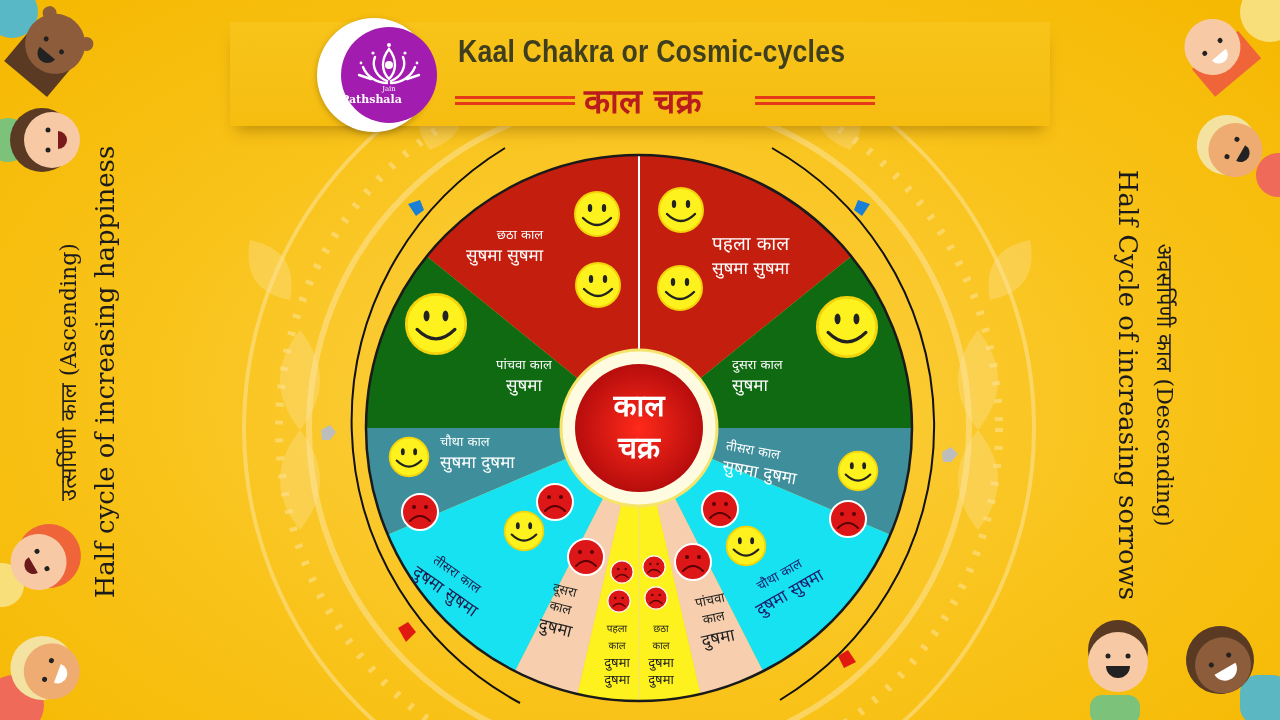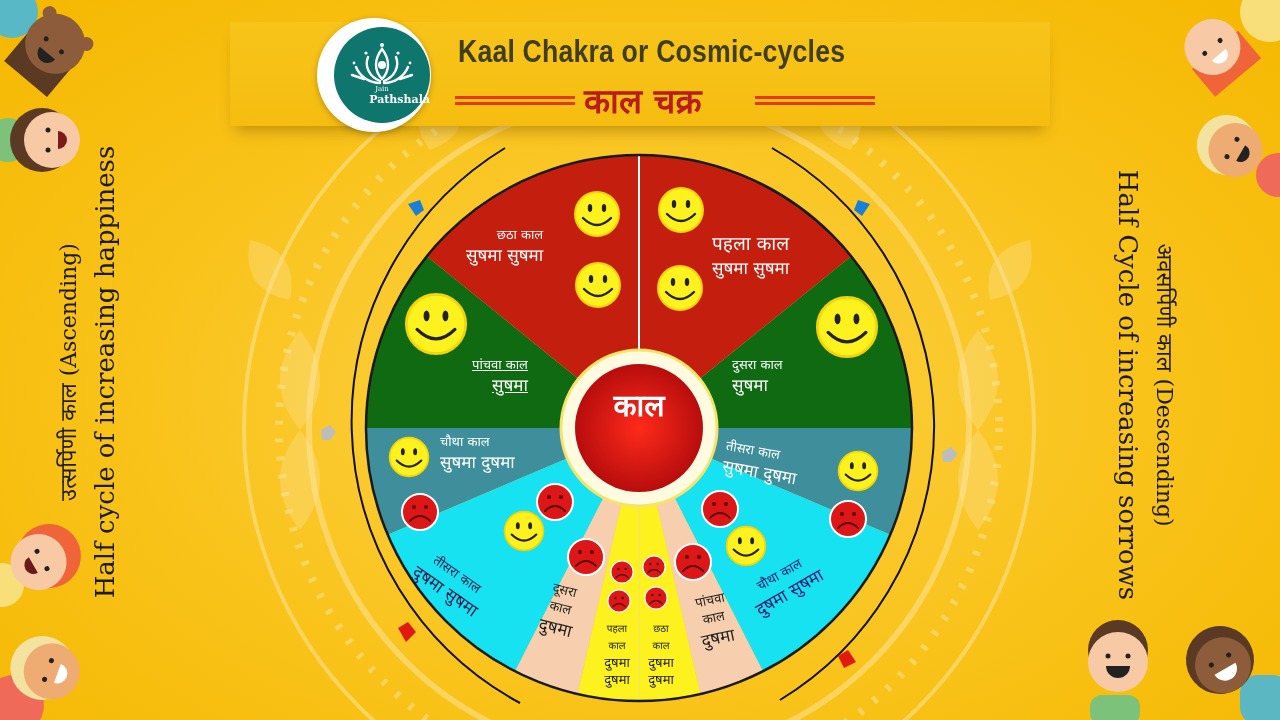--- a/index.html
+++ b/index.html
@@ -5,25 +5,25 @@
   html, body { margin:0; padding:0; }
   body { width:1280px; height:720px; overflow:hidden; position:relative;
     background: radial-gradient(ellipse at 50% 55%, #fcd24a 0%, #f9c31a 55%, #f5b800 100%);
     font-family: "DejaVu Sans", sans-serif; }
   .mandala { position:absolute; left:0; top:0; }
   .header-band { position:absolute; left:230px; top:22px; width:820px; height:104px;
     background: linear-gradient(180deg,#f8c41a 0%, #f6bd10 100%);
     box-shadow: 0 10px 14px -6px rgba(120,80,0,0.45); }
   .logo { position:absolute; left:317px; top:18px; width:114px; height:114px; border-radius:50%;
     background:#fff; box-shadow:0 2px 6px rgba(0,0,0,0.25); }
-  .logo-inner { position:absolute; left:17px; top:9px; width:96px; height:96px; border-radius:50%;
-    background:#0f766e; }
+  .logo-inner { position:absolute; left:24px; top:9px; width:96px; height:96px; border-radius:50%;
+    background:#a21caf; }
   .logo-text1 { position:absolute; left:0; width:96px; top:58px; text-align:center; color:#fff;
     font-family:"DejaVu Serif", serif; font-size:7px; }
-  .logo-text2 { position:absolute; left:0; width:96px; top:66px; text-align:right; color:#fff;
+  .logo-text2 { position:absolute; left:0; width:96px; top:66px; text-align:left; color:#fff;
     font-family:"DejaVu Serif", serif; font-size:11px; font-weight:bold; }
   .title-en { position:absolute; left:458px; top:34px; font-family:"Liberation Sans", sans-serif;
     font-weight:bold; font-size:31px; color:#3f3f1f; letter-spacing:0.2px; transform:scaleX(0.86); transform-origin:left center; white-space:nowrap; }
   .title-hi { position:absolute; left:584px; top:77px; font-size:34px; font-weight:bold; color:#b91c1c; white-space:nowrap; }
   .rule { position:absolute; height:3px; border-top:3px solid #e43a1a; border-bottom:3px solid #e43a1a; }
   .side-left { position:absolute; left:88px; top:372px; transform:translate(-50%,-50%) rotate(-90deg);
     white-space:nowrap; text-align:center; font-family:"DejaVu Serif", serif; color:#1b1b1b; }
   .side-right { position:absolute; left:1145px; top:385px; transform:translate(-50%,-50%) rotate(90deg);
     white-space:nowrap; text-align:center; font-family:"DejaVu Serif", serif; color:#1b1b1b; }
   .side-l1 { font-size:22px; line-height:34px; }
@@ -216,20 +216,21 @@
   <g transform="translate(656 598) scale(0.62)">
       <use href="#sad"></use>
     </g>
 
   <circle cx="639" cy="428" r="78" fill="#fffbe0" stroke="#f5e36a" stroke-width="3"></circle>
   <circle cx="639" cy="428" r="64" fill="url(#cg)"></circle>
 </svg>
 
 <div class="seg-label" style="left:589px; top:385px; width:100px; color:#fff; font-weight:bold; font-size:30px; line-height:42px;">
   <div>काल</div>
+  <div>चक्र</div>
 </div>
 
 <div class="seg-label lbl-w" style="left:712px; top:230px;">
   <div style="font-size:19px;">पहला काल</div>
   <div style="font-size:17px;">सुषमा सुषमा</div>
 </div>
 <div class="seg-label lbl-w" style="left:732px; top:355px; text-align:left;">
   <div style="font-size:13px;">दुसरा काल</div>
   <div style="font-size:17px;">सुषमा</div>
 </div>
@@ -250,21 +251,21 @@
   <div style="font-size:10px;">छठा</div>
   <div style="font-size:10px;">काल</div>
   <div style="font-size:13px;">दुषमा</div>
   <div style="font-size:13px;">दुषमा</div>
 </div>
 
 <div class="seg-label lbl-w" style="left:466px; top:225px;">
   <div style="font-size:13px; text-align:right;">छठा काल</div>
   <div style="font-size:17px;">सुषमा सुषमा</div>
 </div>
-<div class="seg-label lbl-w" style="left:472px; top:355px; text-align:right;text-decoration:underline;">
+<div class="seg-label lbl-w" style="left:496px; top:355px; text-align:center;">
   <div style="font-size:13px;">पांचवा काल</div>
   <div style="font-size:17px;">सुषमा</div>
 </div>
 <div class="seg-label lbl-w" style="left:440px; top:432px; text-align:left;">
   <div style="font-size:13px;">चौथा काल</div>
   <div style="font-size:17px;">सुषमा दुषमा</div>
 </div>
 <div class="seg-label" style="left:432px; top:545px; color:#1b1b4b; transform:rotate(35deg); transform-origin:left top;">
   <div style="font-size:13px;">तीसरा काल</div>
   <div style="font-size:17px;">दुषमा सुषमा</div>

